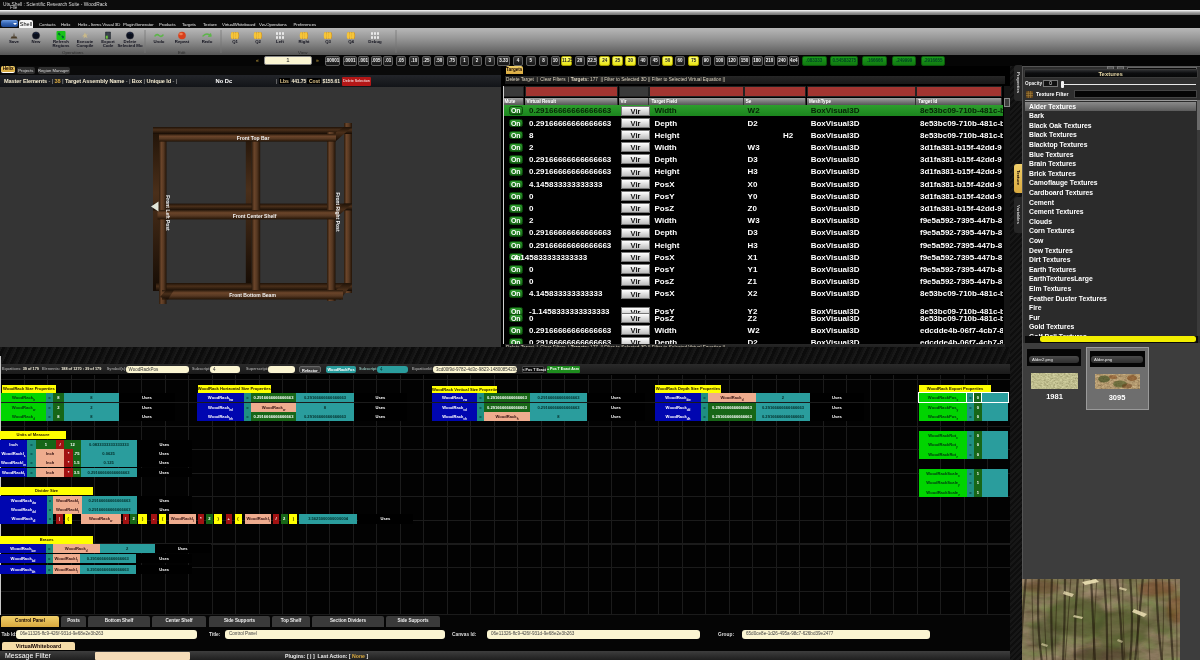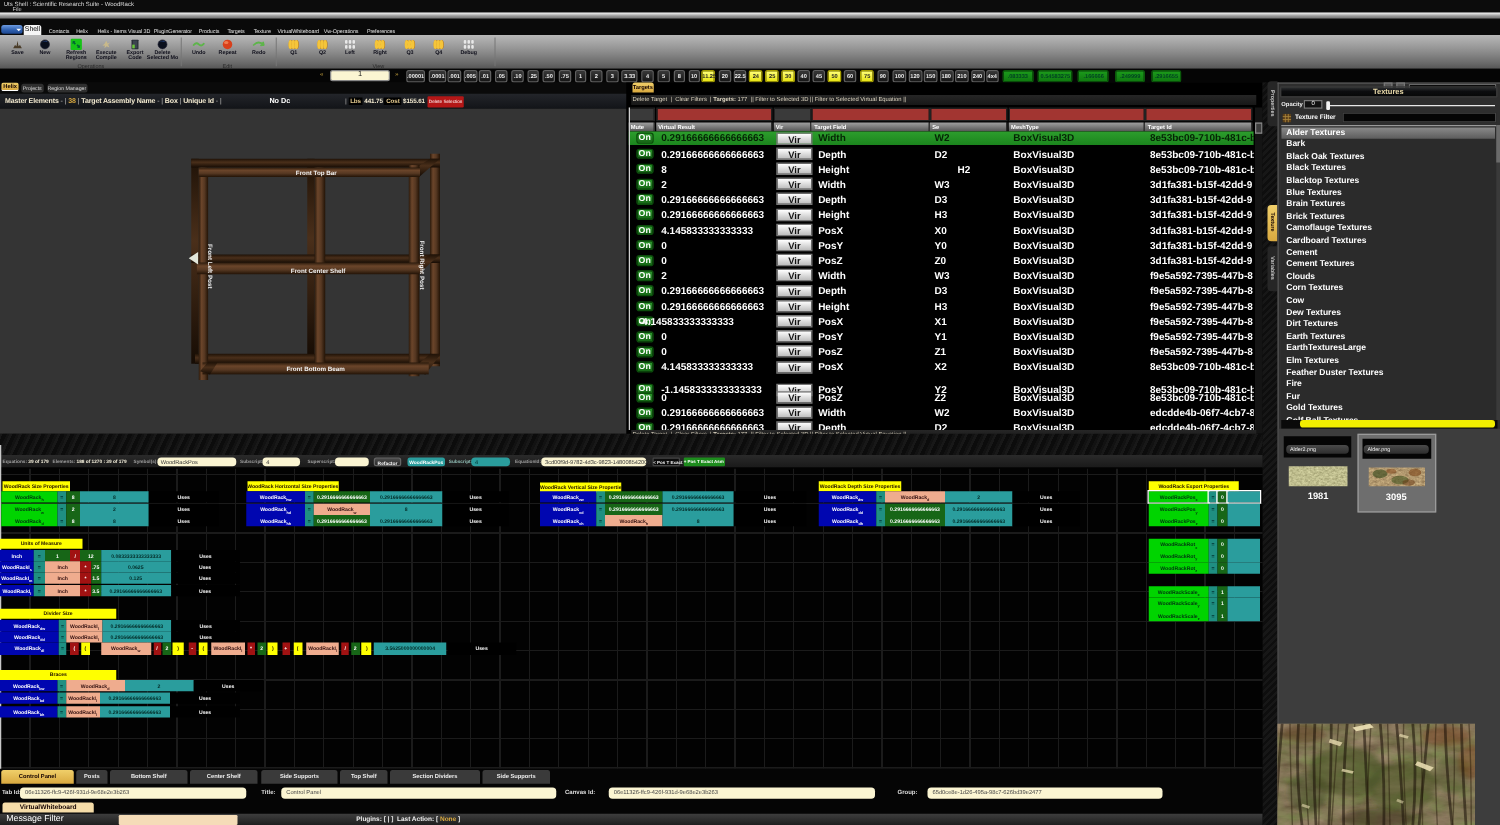--- a/index.html
+++ b/index.html
@@ -309,21 +309,21 @@
           <div class="a tx" style="left:151.5px;top:1.5px;">Depth</div>
           <div class="a tx" style="left:244.6px;top:1.5px;">D2</div>
           <div class="a tx" style="left:307.7px;top:1.5px;">BoxVisual3D</div>
           <div class="a tx" style="left:417px;top:1.5px;">8e53bc09-710b-481c-b</div>
         </div>
         <div class="a" style="left:2px;top:24.40px;width:500px;height:11.2px;color:#fff;font-weight:bold;font-size:8px;">
           <div class="a" style="left:5.5px;top:1.6px;width:14.5px;height:8.6px;background:linear-gradient(#2d9a2d,#156515);border:1px solid #0b4d0b;border-radius:2.5px;color:#fff;font-size:7px;text-align:center;line-height:8px;">On</div>
           <div class="a tx" style="left:26px;top:1.5px;">8</div>
           <div class="a" style="left:118px;top:0.8px;width:29px;height:10px;background:linear-gradient(#ffffff,#bdbdbd);border:1px solid #777;color:#111;font-size:7.5px;text-align:center;line-height:9.5px;">Vir</div>
           <div class="a tx" style="left:151.5px;top:1.5px;">Height</div>
-          <div class="a tx" style="left:235px;top:1.5px;padding-left:28px;">H2</div>
+          <div class="a tx" style="left:252px;top:1.5px;padding-left:28px;">H2</div>
           <div class="a tx" style="left:307.7px;top:1.5px;">BoxVisual3D</div>
           <div class="a tx" style="left:417px;top:1.5px;">8e53bc09-710b-481c-b</div>
         </div>
         <div class="a" style="left:2px;top:36.60px;width:500px;height:11.2px;color:#fff;font-weight:bold;font-size:8px;">
           <div class="a" style="left:5.5px;top:1.6px;width:14.5px;height:8.6px;background:linear-gradient(#2d9a2d,#156515);border:1px solid #0b4d0b;border-radius:2.5px;color:#fff;font-size:7px;text-align:center;line-height:8px;">On</div>
           <div class="a tx" style="left:26px;top:1.5px;">2</div>
           <div class="a" style="left:118px;top:0.8px;width:29px;height:10px;background:linear-gradient(#ffffff,#bdbdbd);border:1px solid #777;color:#111;font-size:7.5px;text-align:center;line-height:9.5px;">Vir</div>
           <div class="a tx" style="left:151.5px;top:1.5px;">Width</div>
           <div class="a tx" style="left:244.6px;top:1.5px;">W3</div>
           <div class="a tx" style="left:307.7px;top:1.5px;">BoxVisual3D</div>

